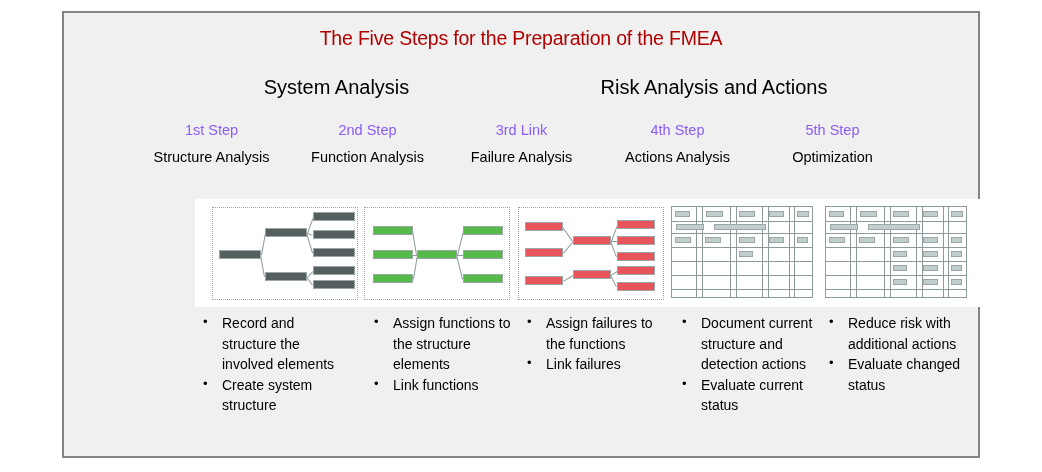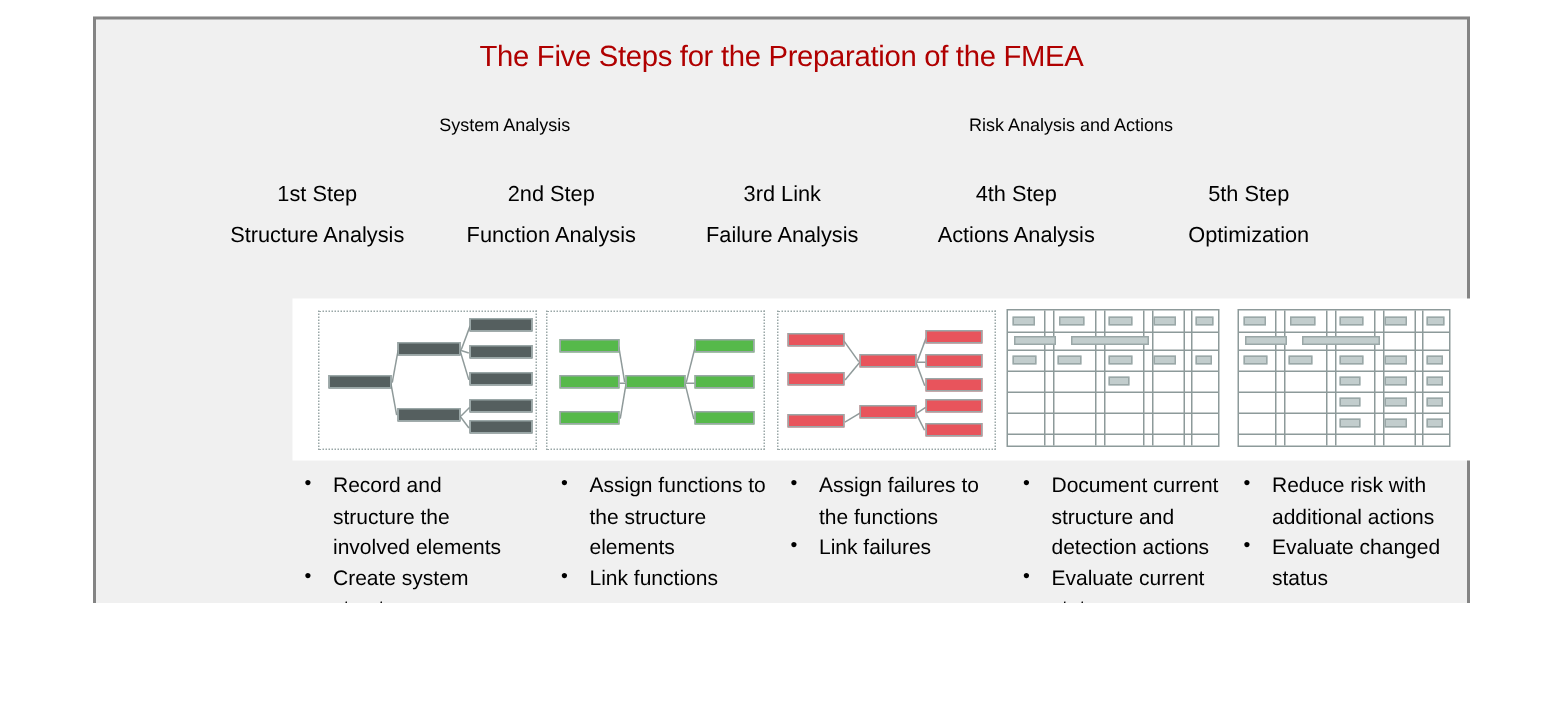--- a/index.html
+++ b/index.html
@@ -3,21 +3,21 @@
 <meta charset="utf-8">
 <style>
   * { box-sizing: border-box; }
   html, body {
     margin: 0; padding: 0;
     background: #ffffff;
     font-family: "Liberation Sans", sans-serif;
   }
   #root {
     position: relative;
-    width: 1042px; height: 402px;
+    width: 1042px; height: 472px;
     background: #ffffff;
     overflow: hidden;
   }
 
   
   .slide-frame {
     position: absolute;
     left: 62px; top: 11px;
     width: 918px; height: 447px;
     background: #f0f0f0;
@@ -32,21 +32,21 @@
     text-align: center;
     color: #b00000;
     font-size: 19.5px;
     letter-spacing: -0.2px;
     white-space: nowrap;
   }
 
   
   .group-head {
     position: absolute;
-    font-size: 12px;
+    font-size: 20px;
     color: #000000;
     white-space: nowrap;
     text-align: center;
   }
   .group-head.g0 { left: 150px; top: 63px; width: 245px; }
   .group-head.g1 { left: 455px; top: 63px; width: 390px; }
 
   
   .columns {
     position: absolute;
@@ -58,21 +58,21 @@
     width: 155px;
   }
   .col.c0 { left: 62px; }
   .col.c1 { left: 218px; }
   .col.c2 { left: 372px; }
   .col.c3 { left: 528px; }
   .col.c4 { left: 683px; }
 
   .step-no {
     font-size: 14.5px;
-    color: #000000;
+    color: #8b5cf6;
     text-align: center;
     white-space: nowrap;
     line-height: 18px;
   }
   .step-name {
     font-size: 14.5px;
     color: #000;
     text-align: center;
     white-space: nowrap;
     line-height: 18px;

